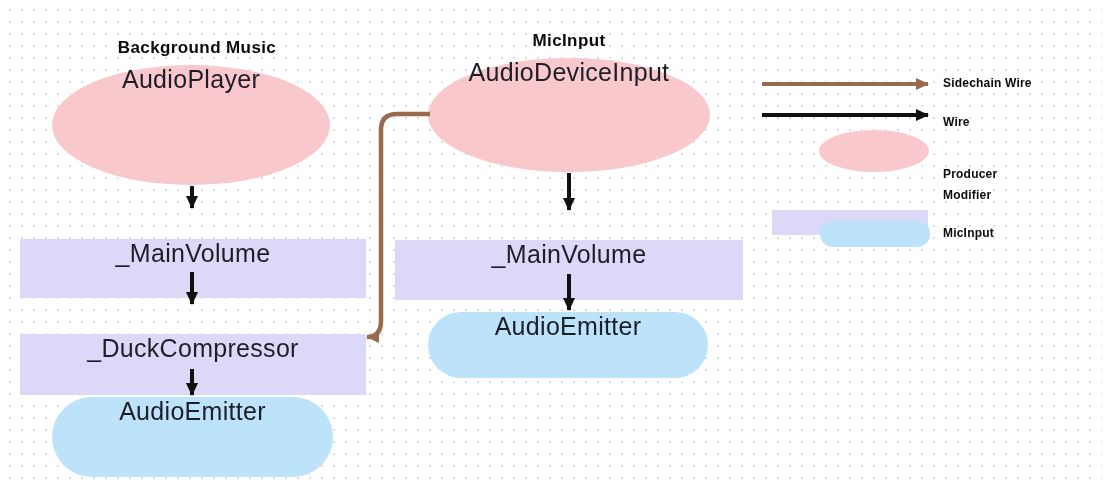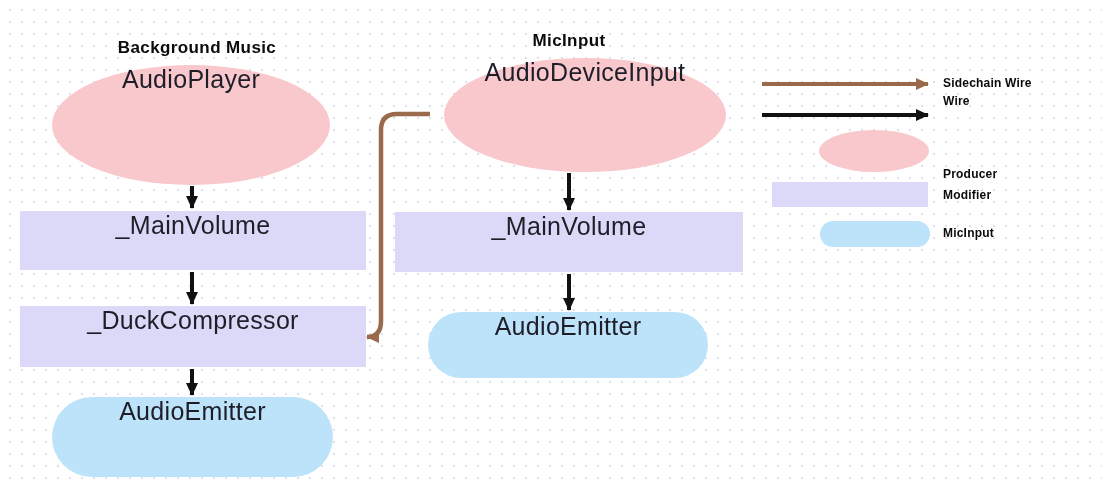--- a/index.html
+++ b/index.html
@@ -15,55 +15,55 @@
   }
   .node{
     position:absolute;
     display:flex;justify-content:center;
     color:#1e1e28;
     font-size:25px;
     letter-spacing:0.3px;
     z-index:2;
   }
   .producer{background:#f9c8cc;}
-  .modifier{background:#dcd9f8;}
+  .modifier{background:#dcd9f8;margin-top:28px;}
   .consumer{background:#bce3fa;}
   .ellipse{border-radius:50%;}
   .chain-title{
     position:absolute;
     text-align:center;
     font-weight:700;
     font-size:17px;
     letter-spacing:0.4px;
     color:#0b0b0b;
     z-index:2;
   }
   
   .t1{left:92px;top:38px;width:210px;}
   .n1{left:52px;top:65px;width:278px;height:120px;}
   .n2{left:20px;top:211px;width:346px;height:59px;}
   .n3{left:20px;top:306px;width:346px;height:61px;}
   .n4{left:52px;top:397px;width:281px;height:80px;border-radius:40px;}
   
   .t2{left:469px;top:31px;width:200px;}
-  .n5{left:444px;top:58px;width:282px;height:114px;}
+  .n5{left:428px;top:58px;width:282px;height:114px;}
   .n6{left:395px;top:212px;width:348px;height:60px;}
   .n7{left:428px;top:312px;width:280px;height:66px;border-radius:33px;}
   
   .legend-swatch{position:absolute;z-index:2;}
   .ls-producer{left:819px;top:130px;width:110px;height:42px;border-radius:50%;}
   .ls-modifier{left:772px;top:182px;width:156px;height:25px;}
   .ls-consumer{left:820px;top:221px;width:110px;height:26px;border-radius:13px;}
   .legend-label{
     position:absolute;left:943px;
     font-weight:700;font-size:12px;color:#0b0b0b;
     letter-spacing:0.2px;white-space:nowrap;z-index:2;
   }
   .ll-sidechain{top:76px;}
-  .ll-wire{top:94px;text-align:right;}
+  .ll-wire{top:115px;text-align:right;}
   .ll-producer{top:144px;margin-top:23px;}
   .ll-modifier{top:188px;}
   .ll-consumer{top:226px;}
   
   .wires{
     position:absolute;left:0;top:0;width:1116px;height:487px;
     z-index:3;pointer-events:none;
   }
 </style>
 </head>

